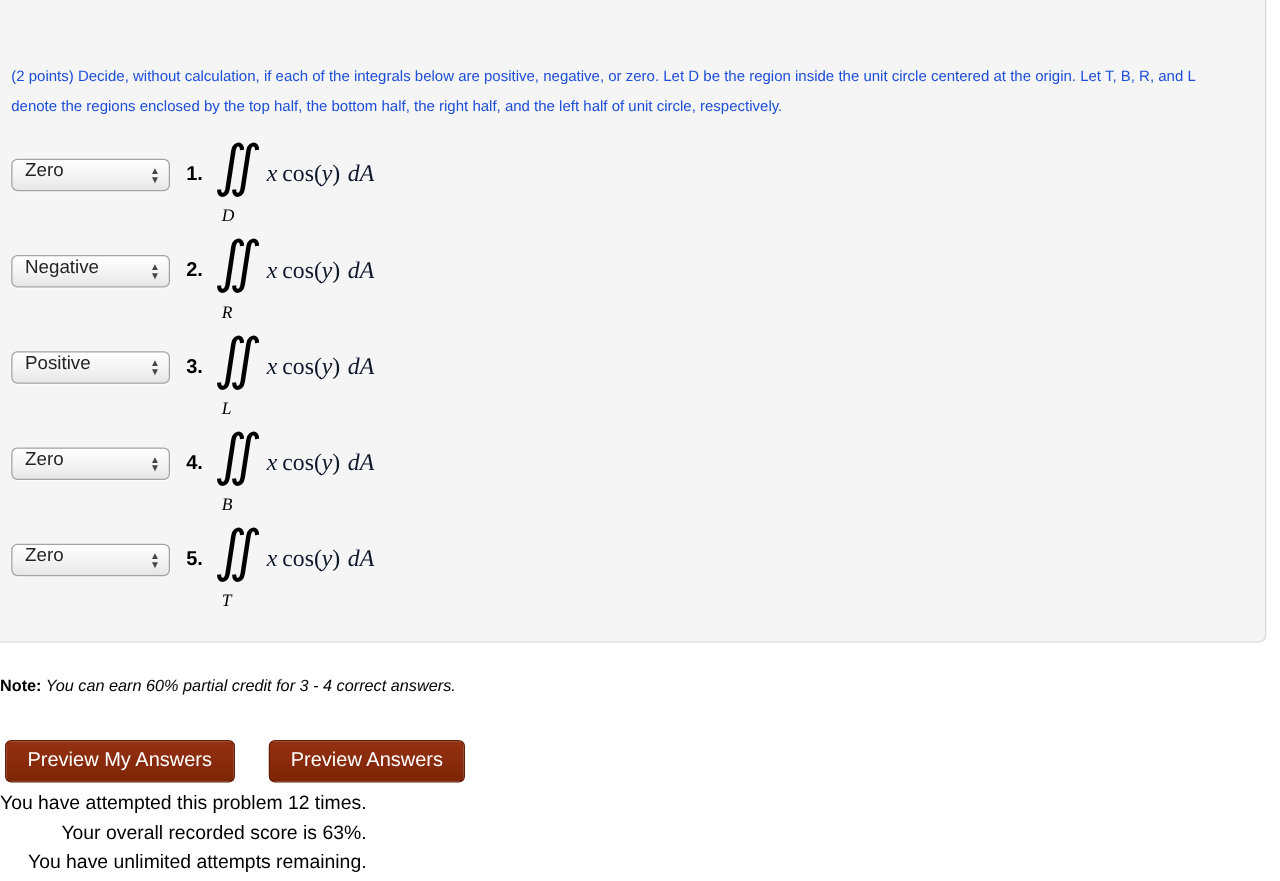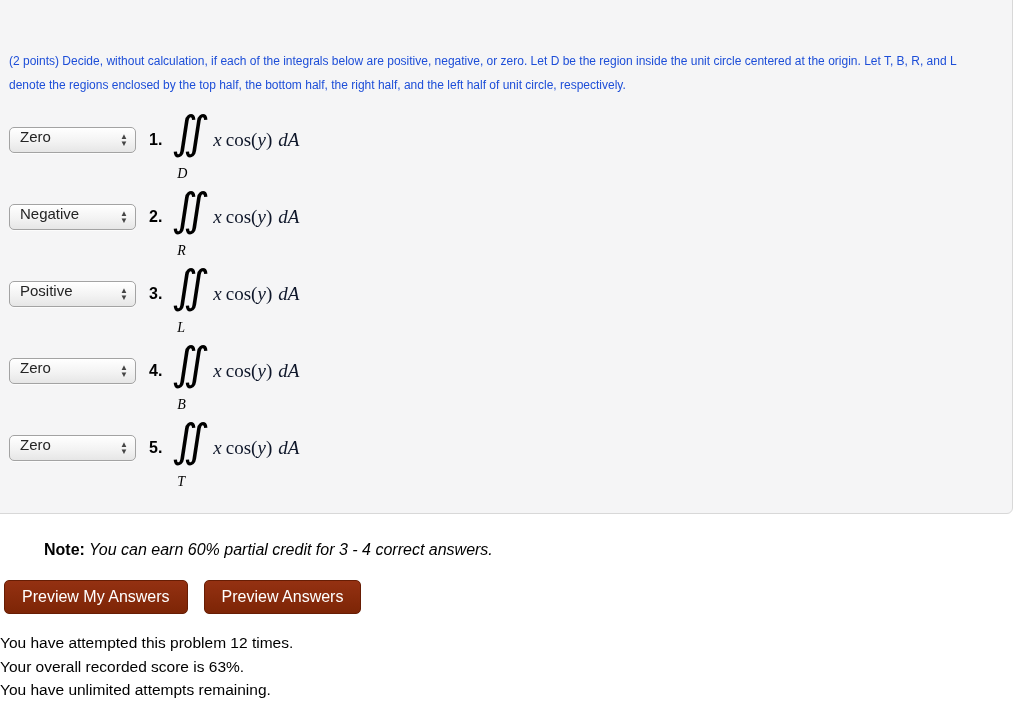--- a/index.html
+++ b/index.html
@@ -50,33 +50,33 @@
   .math {
     margin-left:8px; font-family:"Liberation Serif","DejaVu Serif",serif;
     font-size:19px; color:#0f172a; white-space:nowrap;
   }
   .math i  { font-style:italic; }
   .math .vx { margin-right:4px; }
   .math .rm { font-style:normal; }
   .math .da { margin-left:6px; }
 
   
-  .note { position:absolute; left:0; top:541px; font-size:16px; color:#000;padding-left:44px; }
+  .note { position:absolute; left:0; top:541px; font-size:13px; color:#000; }
   .note b { font-weight:700; }
   .note i { font-style:italic; }
 
-  .buttons { position:absolute; left:4px; top:580px; display:flex; gap:16px; }
+  .buttons { position:absolute; left:4px; top:592px; display:flex; gap:27px; }
   .btn {
     height:34px; padding:0 17px; font-size:16px; color:#ffffff;
     background:linear-gradient(#943112, #7d2506);
     border:1px solid #671d04; border-radius:5px;
     font-family:"Liberation Sans", sans-serif; cursor:pointer;
   }
 
-  .status { position:absolute; left:0; top:631px; font-size:15.5px; line-height:23.5px; color:#000; }
+  .status { position:absolute; left:0; top:631px; font-size:15.5px; line-height:23.5px; color:#000;text-align:right; }
 </style>
 </head>
 <body>
 
 <div class="page">
 
   <div class="panel">
     <p class="statement">(2 points) Decide, without calculation, if each of the integrals below are positive, negative, or zero. Let D be the region inside the unit circle centered at the origin. Let T, B, R, and L denote the regions enclosed by the top half, the bottom half, the right half, and the left half of unit circle, respectively.</p>
 
     <div class="rows">

